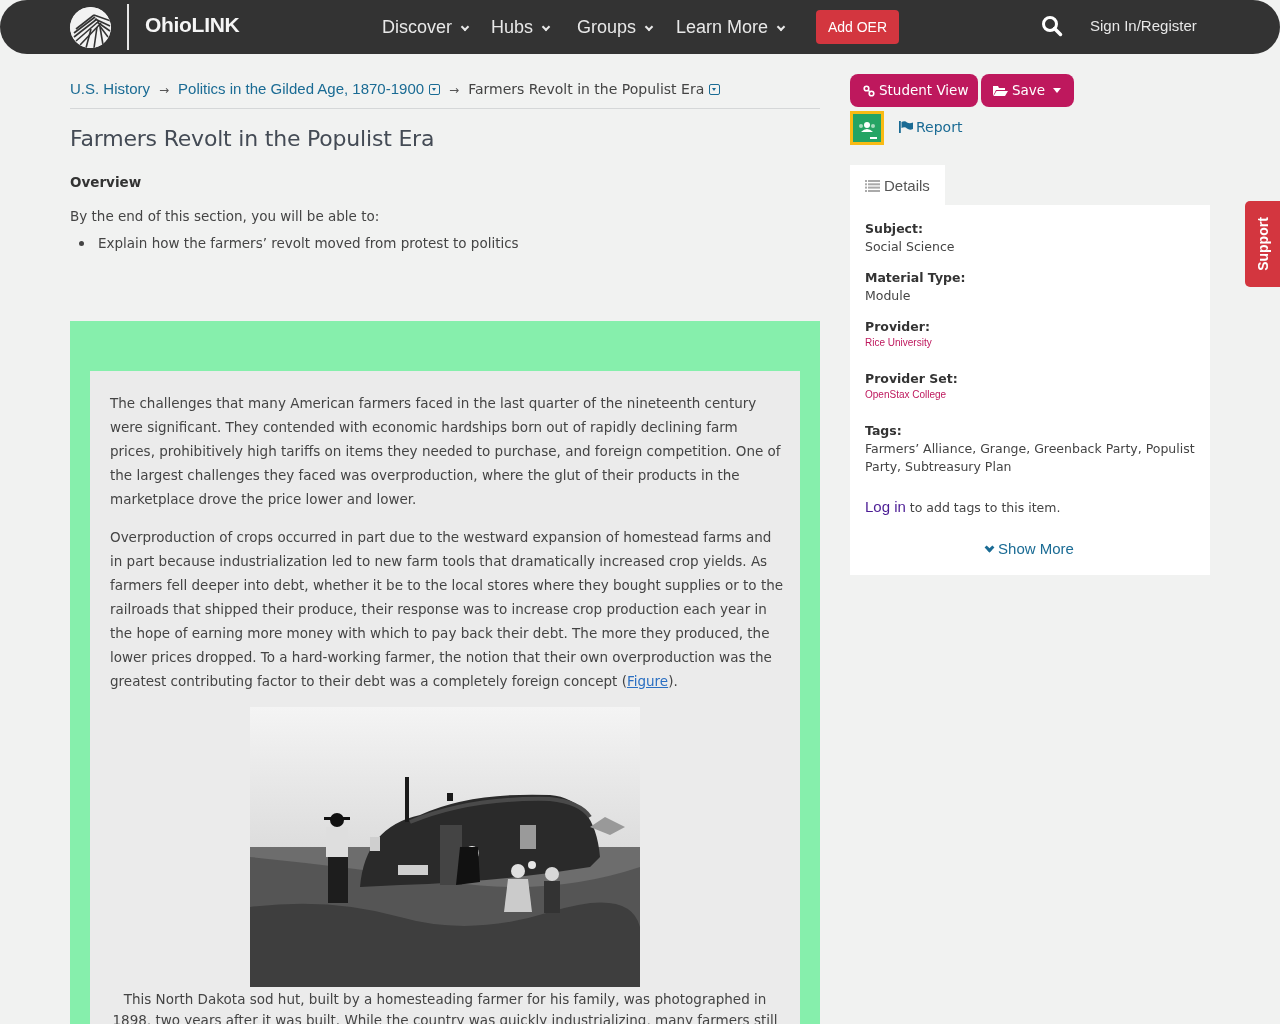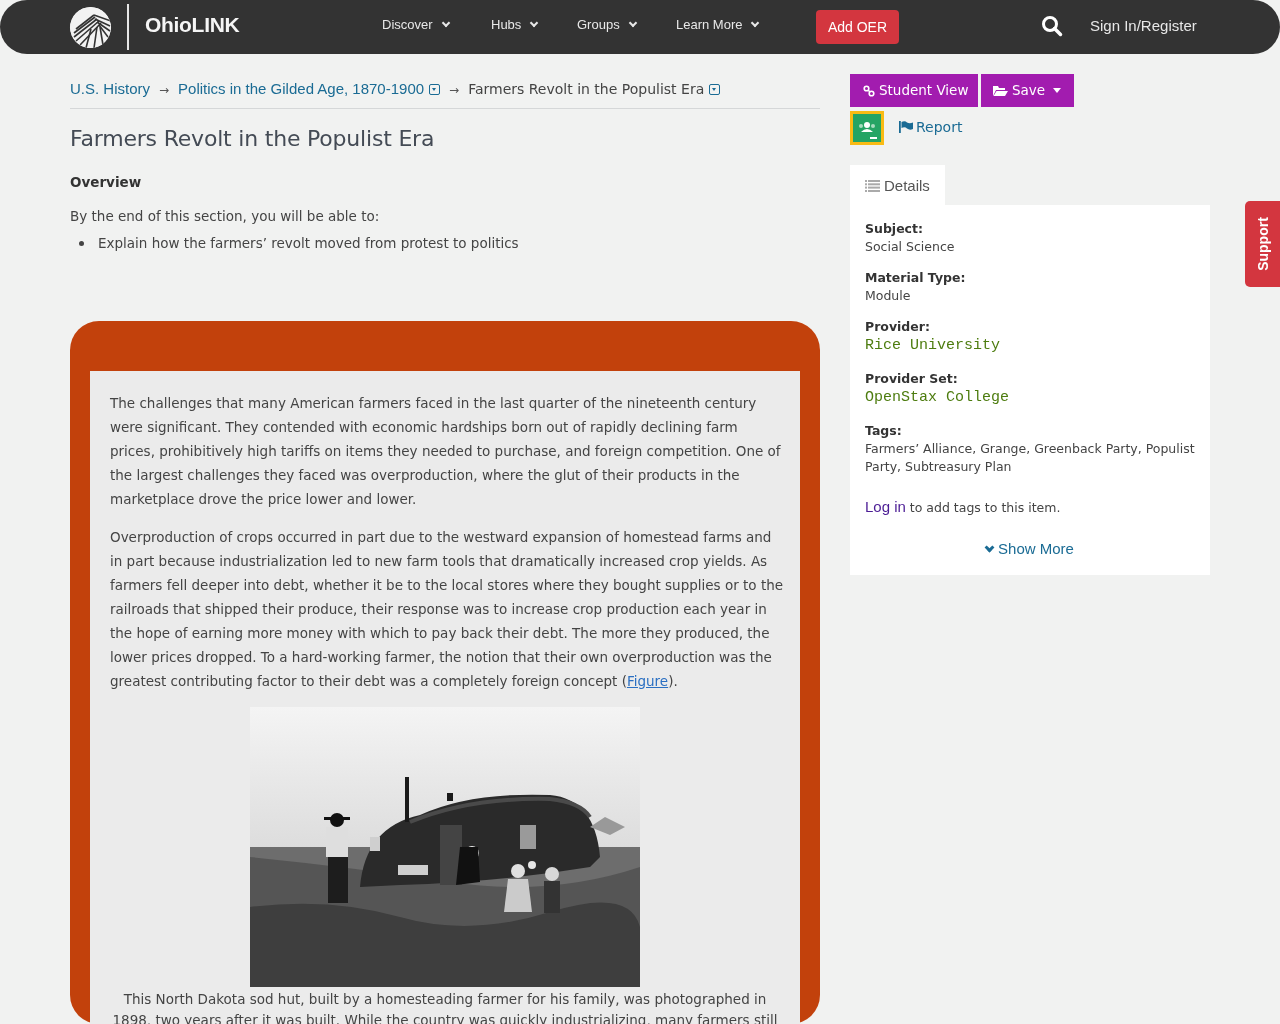--- a/index.html
+++ b/index.html
@@ -26,21 +26,21 @@
   .logo-divider {
     position: absolute; left: 127px; top: 4px; width: 2px; height: 46px; background: #e6e6e6;
   }
   .logo-text {
     position: absolute; left: 145px; top: 13px;
     font-family: "Liberation Sans", sans-serif; font-weight: bold; font-size: 21px; color: #f5f5f5;
     letter-spacing: -0.3px;
   }
   .nav-item {
     position: absolute; top: 17px; font-family: "Liberation Sans", sans-serif;
-    font-size: 13px; color: #e8e8e8; white-space: nowrap; cursor: pointer; text-align: center;
+    font-size: 18px; color: #e8e8e8; white-space: nowrap; cursor: pointer; text-align: center;
   }
   .nav-item .chev {
     display: inline-block; width: 6px; height: 6px;
     border-right: 2px solid #e8e8e8; border-bottom: 2px solid #e8e8e8;
     transform: rotate(45deg); margin-left: 10px; position: relative; top: -3px;
   }
   .add-oer {
     position: absolute; left: 816px; top: 10px; width: 83px; height: 34px;
     background: #d3363f; border-radius: 4px; color: #fff;
     font-family: "Liberation Sans", sans-serif; font-size: 14px;
@@ -79,41 +79,41 @@
   .objectives {
     position: absolute; left: 98px; top: 231px; width: 722px; font-size: 13.5px; color: #444;
     line-height: 24px; list-style: none;
   }
   .objectives li { position: relative; }
   .objectives li::before {
     content: ""; position: absolute; left: -19px; top: 10px; width: 5px; height: 5px; background: #444; border-radius: 50%;
   }
 
   .content-card {
-    position: absolute; left: 70px; top: 321px; width: 750px; height: 703px; background: #c2410c; border-radius: 29px;
+    position: absolute; left: 70px; top: 321px; width: 750px; height: 703px; background: #86efac;
   }
   .note-box {
     position: absolute; left: 20px; top: 50px; width: 710px; height: 660px; background: #ebebeb;
   }
   .note-para {
     position: absolute; left: 20px; width: 675px; font-size: 13.5px; color: #444; line-height: 24px;
   }
   .note-para a { color: #2a6fc2; text-decoration: underline; }
   .figure-img {
     position: absolute; left: 160px; top: 336px; width: 390px; height: 280px; background: #cfcfcf; overflow: hidden;
   }
   .figure-img svg { width: 390px; height: 280px; display: block; }
   .caption {
     position: absolute; left: 20px; top: 618px; width: 670px; font-size: 13.5px; color: #444;
     line-height: 21px; text-align: center;
   }
 
   
   .btn-red {
-    position: absolute; top: 74px; height: 33px; background: #a21caf; border-radius: 0; color: #fff;
+    position: absolute; top: 74px; height: 33px; background: #be185d; border-radius: 8px; color: #fff;
     font-size: 13.5px; line-height: 33px; cursor: pointer; white-space: nowrap;
   }
   .btn-student { left: 850px; width: 128px; padding-left: 13px; }
   .btn-save { left: 981px; width: 93px; padding-left: 12px; }
   .btn-red svg { vertical-align: -2px; margin-right: 4px; }
   .caret-down {
     display: inline-block; width: 0; height: 0; margin-left: 8px; vertical-align: 2px;
     border-left: 4px solid transparent; border-right: 4px solid transparent; border-top: 5px solid #fff;
   }
   .classroom-btn {
@@ -126,21 +126,21 @@
   .details-tab {
     position: absolute; left: 850px; top: 165px; width: 95px; height: 40px; background: #fff;
     font-family: "Liberation Sans", sans-serif; font-size: 15px; color: #555; padding: 12px 0 0 15px; cursor: pointer;
   }
   .details-tab svg { vertical-align: -1px; margin-right: 4px; }
   .details-panel {
     position: absolute; left: 850px; top: 205px; width: 360px; height: 370px; background: #fff;
   }
   .dl-label { position: absolute; left: 15px; font-size: 12.5px; font-weight: bold; color: #333; }
   .dl-value { position: absolute; left: 15px; font-size: 12.5px; color: #444; width: 330px; line-height: 18px; }
-  .dl-link { position: absolute; left: 15px; font-family: Liberation Mono, monospace; font-size: 15px; color: #4d7c0f; cursor: pointer; }
+  .dl-link { position: absolute; left: 15px; font-family: Liberation Sans, sans-serif; font-size: 10px; color: #be185d; cursor: pointer; }
   .login-line { position: absolute; left: 15px; top: 293px; font-size: 12.5px; color: #444; }
   .login-line a { font-family: "Liberation Sans", sans-serif; font-size: 15px; color: #4c1d95; }
   .show-more {
     position: absolute; left: 0; top: 335px; width: 360px; text-align: center;
     font-family: "Liberation Sans", sans-serif; font-size: 15px; color: #1a6b94; cursor: pointer;
   }
   .show-more .chev-s {
     display: inline-block; width: 7px; height: 7px; border-right: 3px solid #1a6b94; border-bottom: 3px solid #1a6b94;
     transform: rotate(45deg); position: relative; top: -3px; margin-right: 5px;
   }

